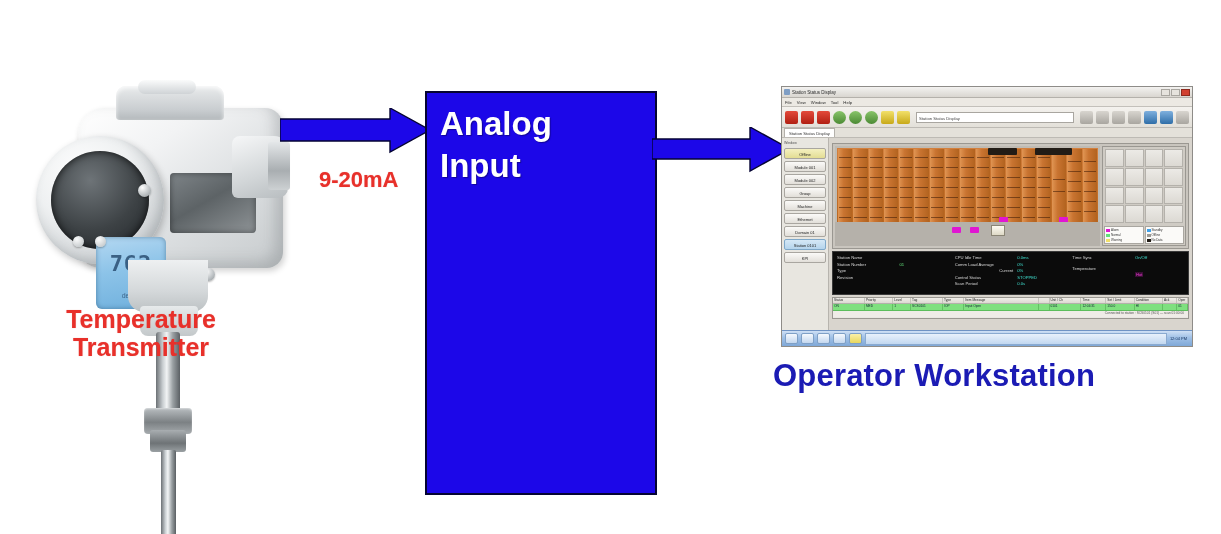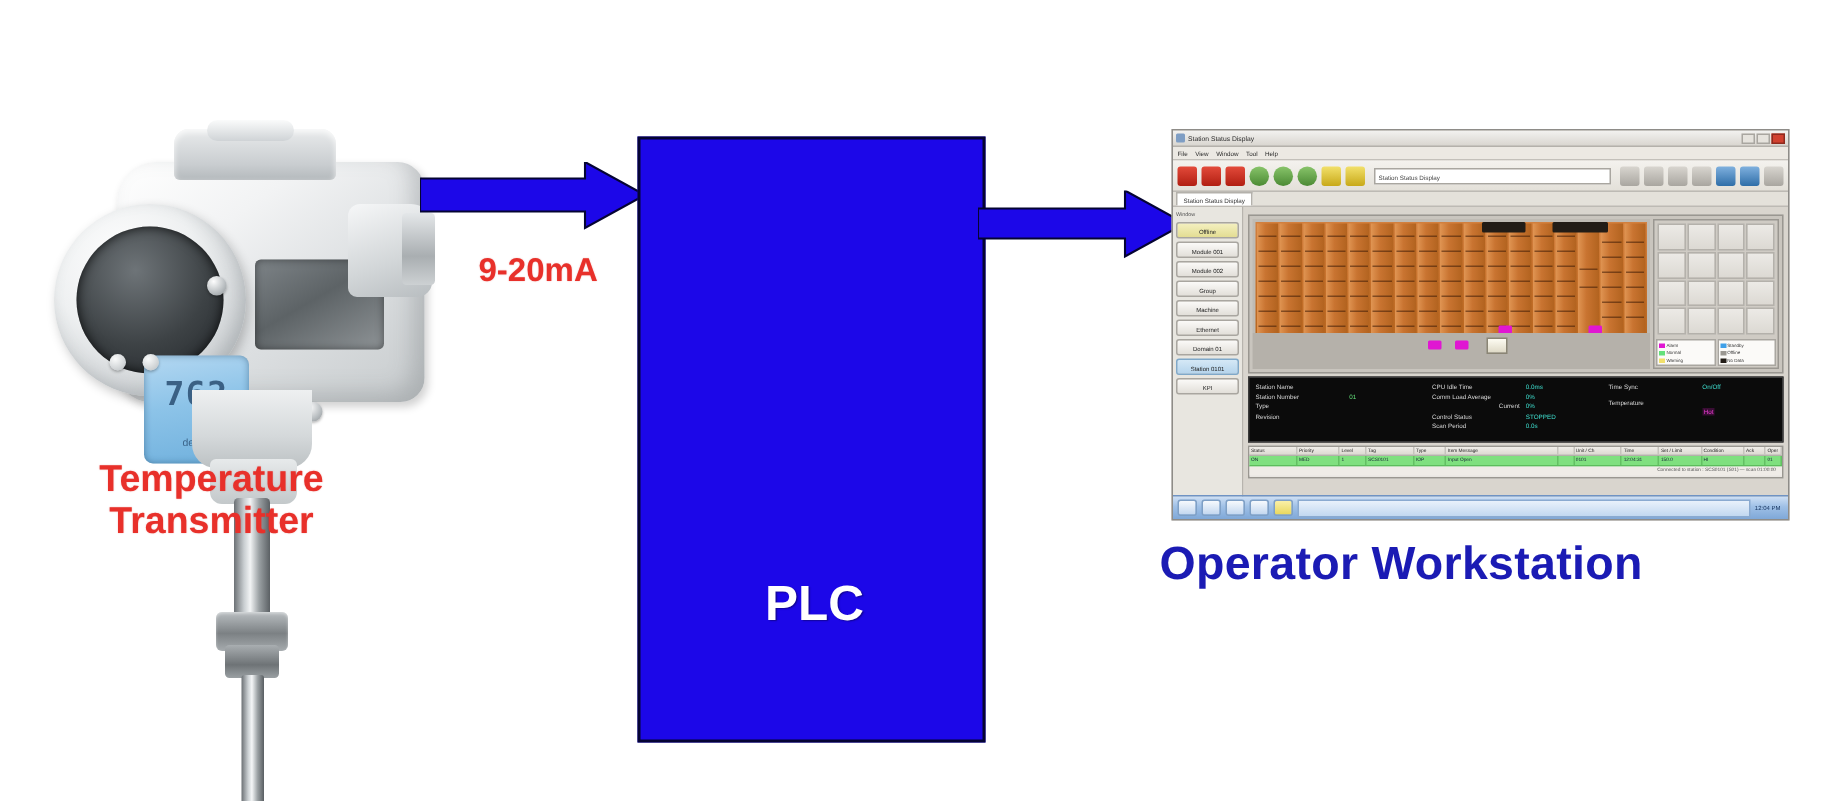--- a/index.html
+++ b/index.html
@@ -359,21 +359,22 @@
 
   <div class="red-label" id="signal-label">9-20mA</div>
   <div class="red-label" id="tt-label">Temperature
 Transmitter</div>
 
   <svg class="arrow" style="left:280px; top:108px;" width="152" height="48" viewBox="0 0 152 48">
     <polygon points="0,11 110,11 110,0 150,22 110,44 110,33 0,33" fill="#1c07e8" stroke="#050433" stroke-width="1.4"></polygon>
   </svg>
 
   <div id="plc-block">
-    <div id="plc-name-text">PLC</div>
+    <div id="plc-ai-text">Analog
+Input</div>
   </div>
 
   <svg class="arrow" style="left:652px; top:127px;" width="140" height="48" viewBox="0 0 140 48">
     <polygon points="0,12 98,12 98,0 138,22 98,44 98,32 0,32" fill="#1c07e8" stroke="#050433" stroke-width="1.4"></polygon>
   </svg>
 
   <div id="ows">
 
     <div id="ows-titlebar">
       <div class="tb-ico"></div>

